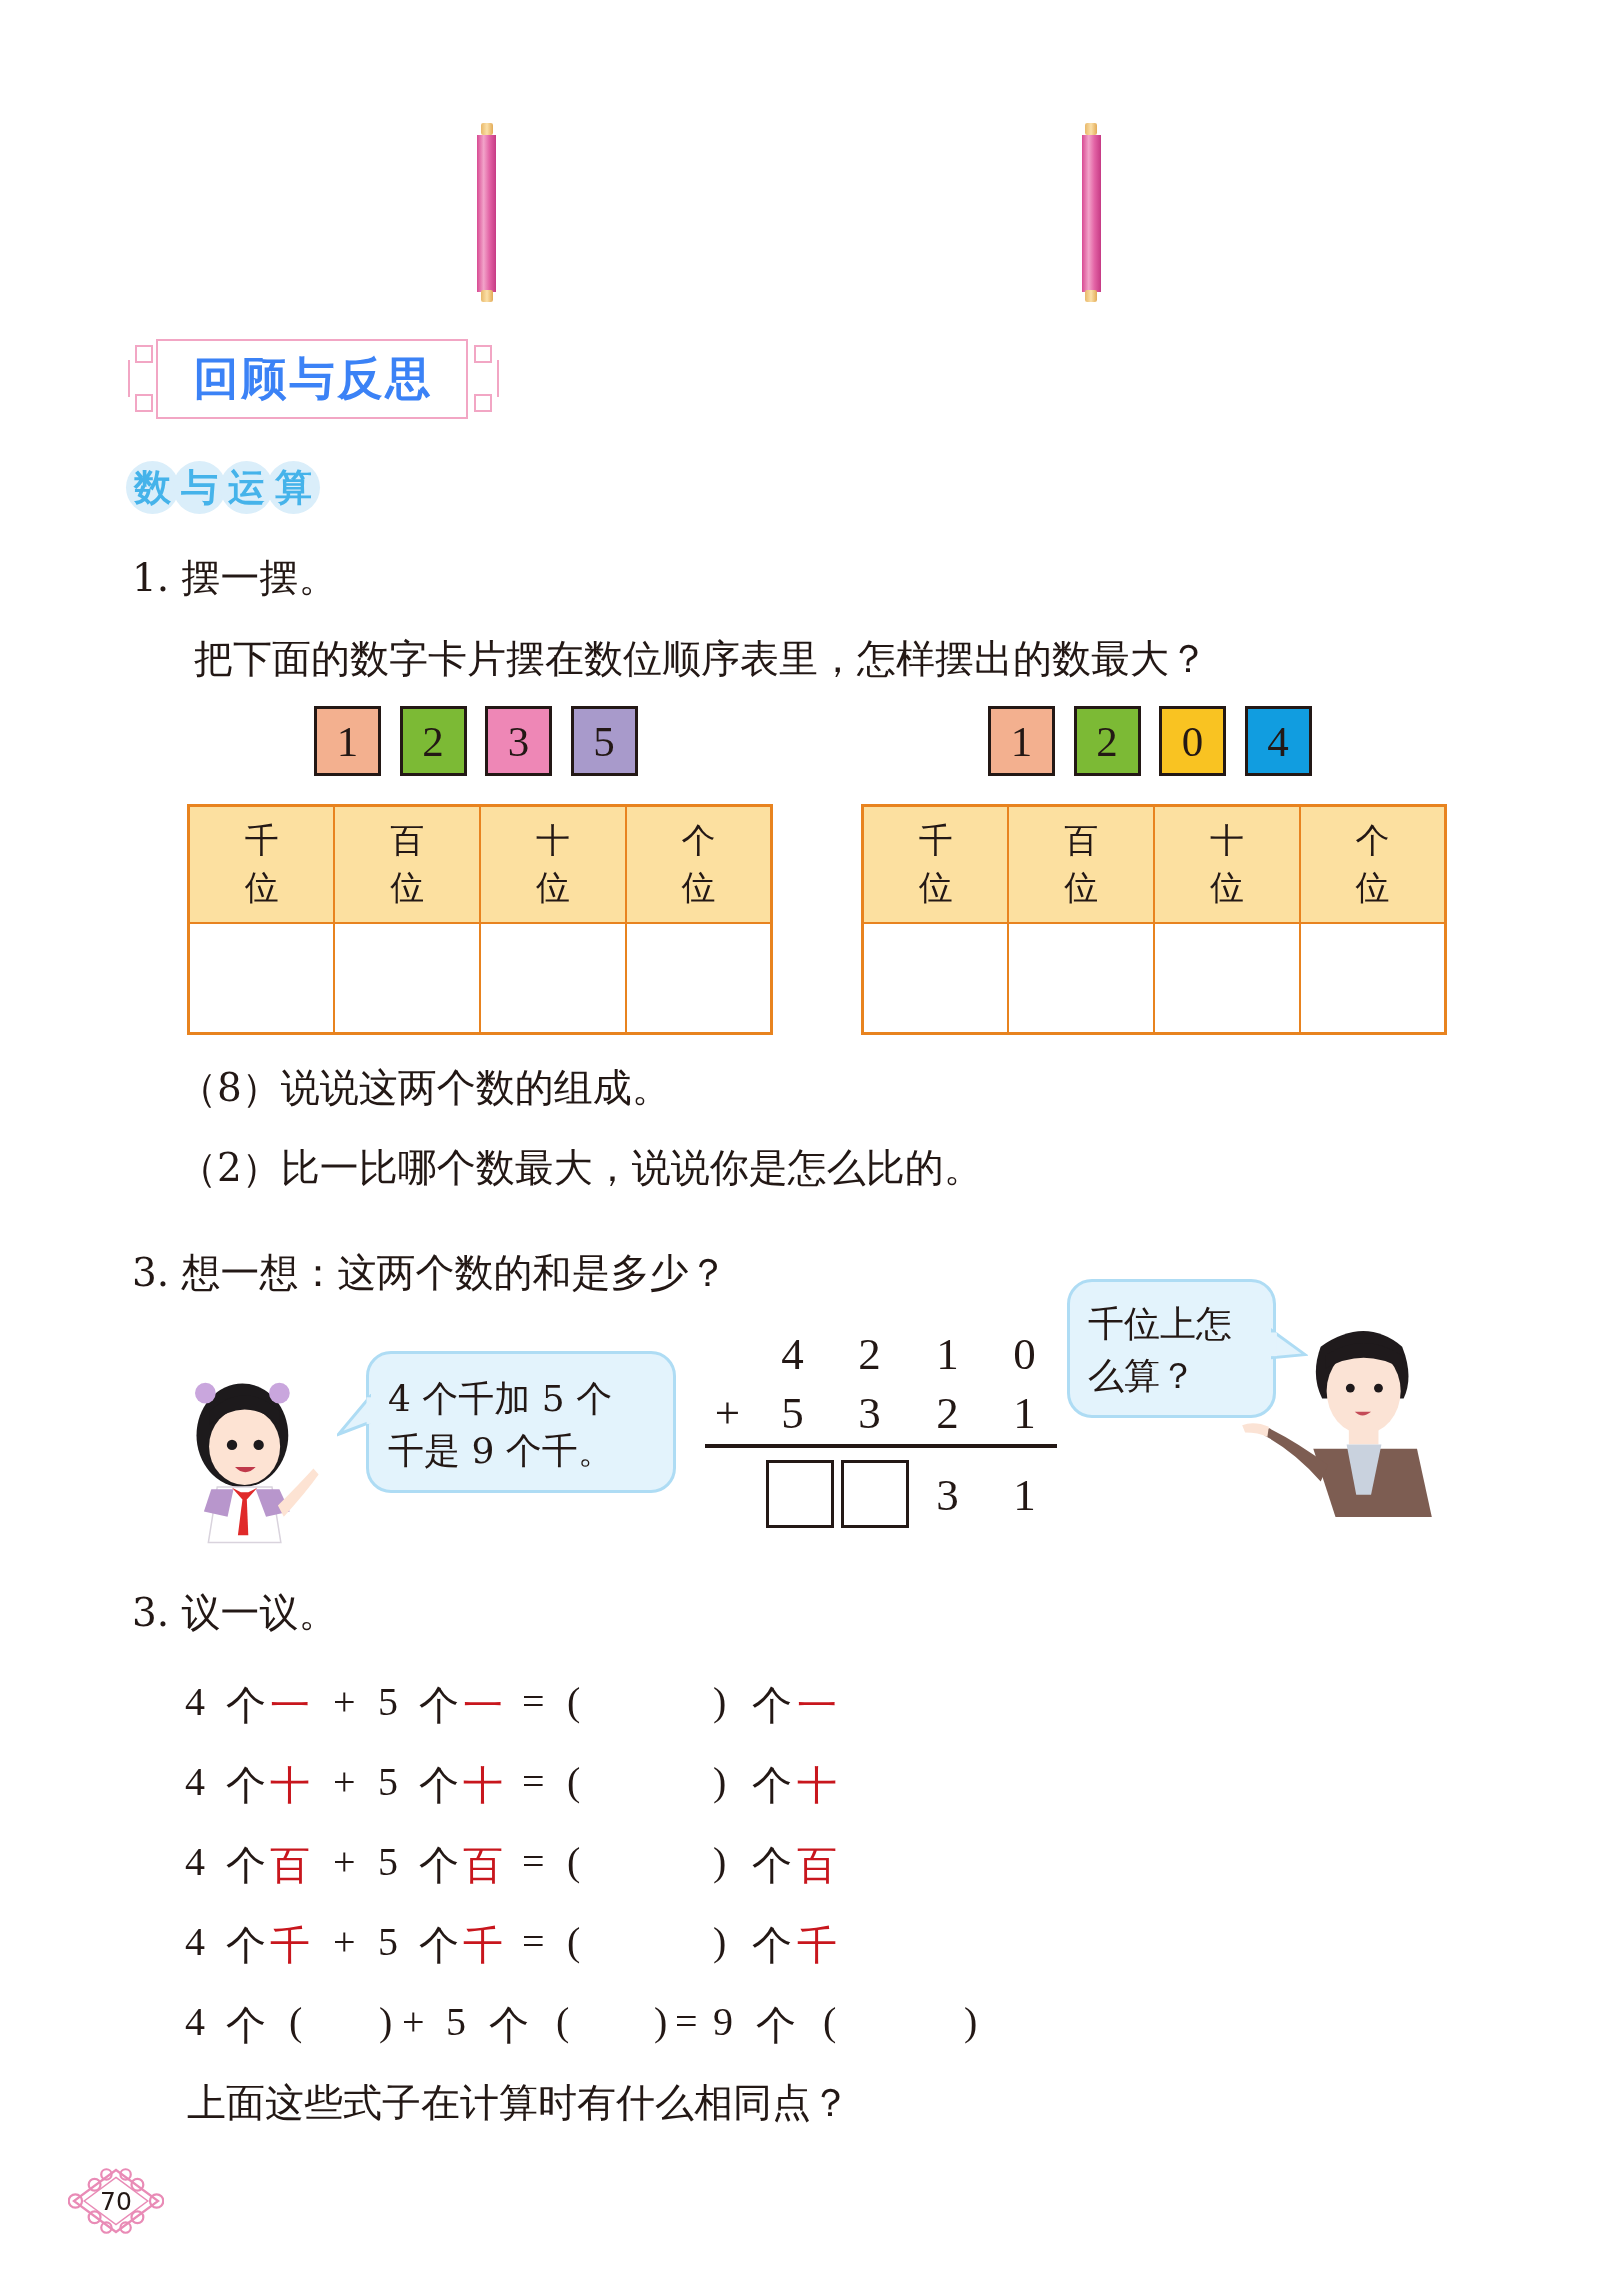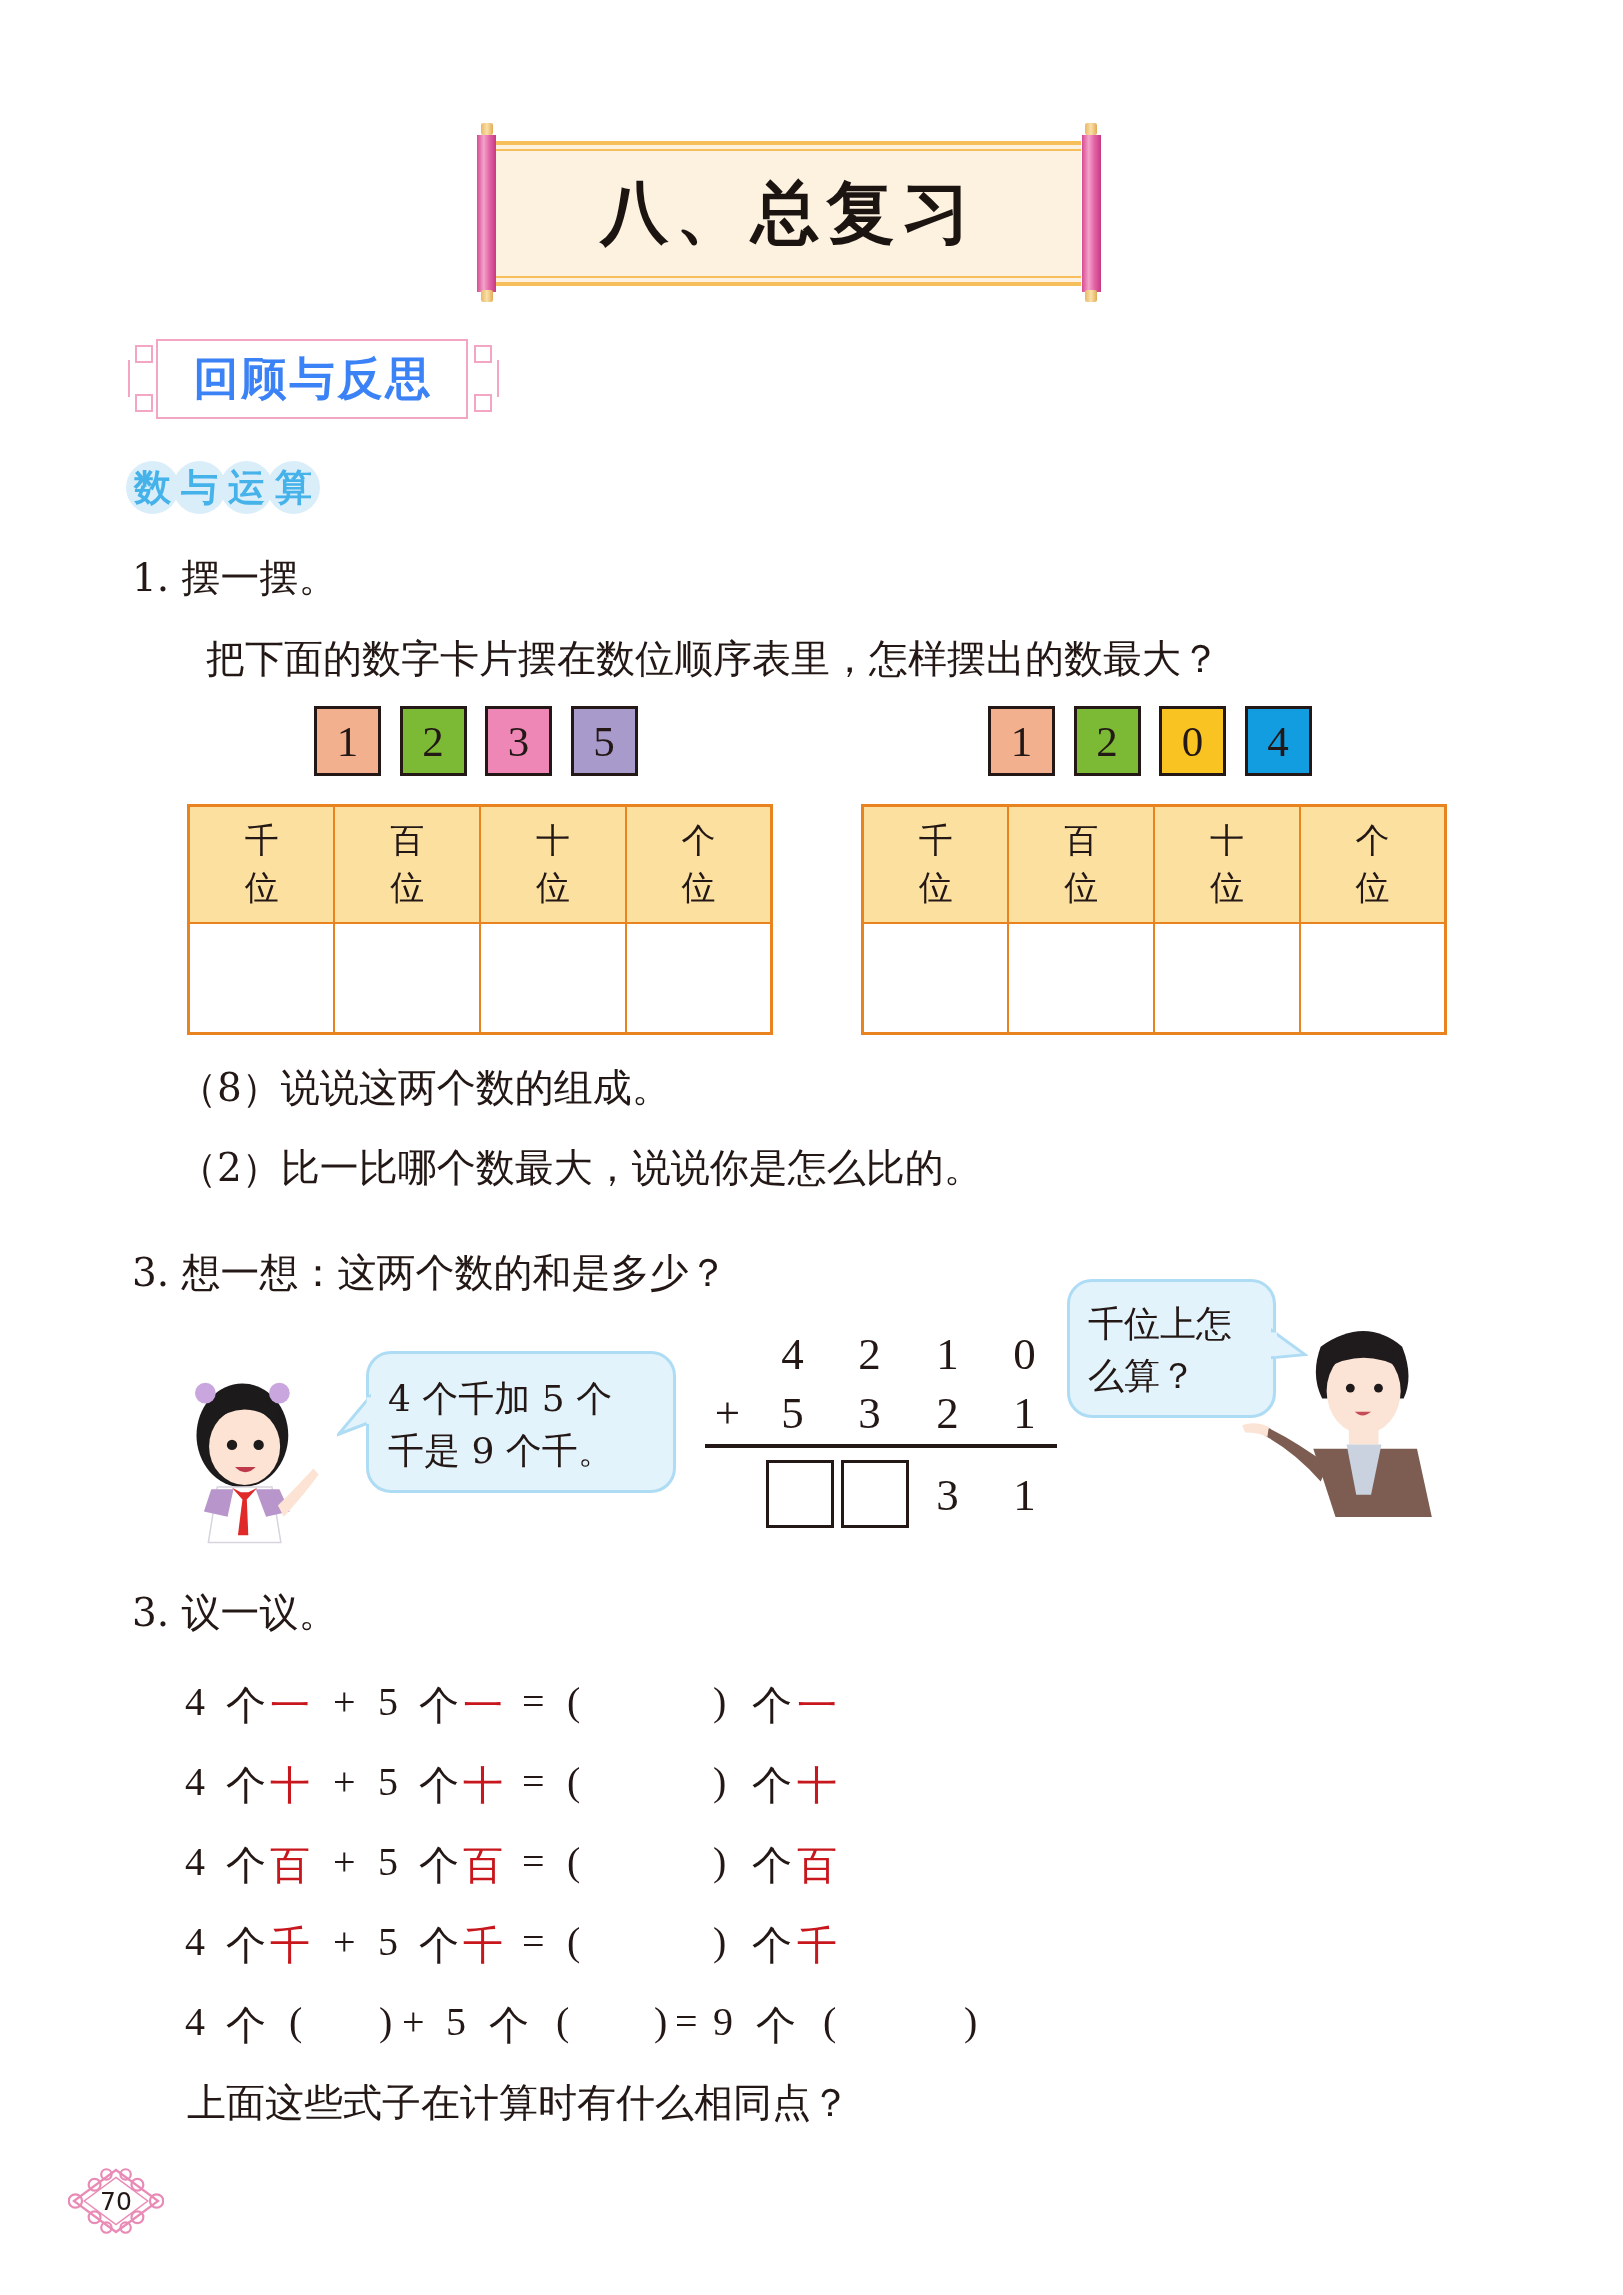--- a/index.html
+++ b/index.html
@@ -98,25 +98,20 @@
 </head>
 <body>
 
 <div class="abs scroll">
   <div class="rod l"></div>
   <div class="rod r"></div>
   <div class="cap tl"></div>
   <div class="cap bl"></div>
   <div class="cap tr"></div>
   <div class="cap br"></div>
-  <div class="paper">
-    <div class="band top"></div>
-    <div class="band bot"></div>
-    <div class="title">八、总复习</div>
-  </div>
 </div>
 
 <div class="abs review">
   <div class="frame"></div>
   <div class="knot a"></div>
   <div class="knot b"></div>
   <div class="knot c"></div>
   <div class="knot d"></div>
   <div class="stub l"></div>
   <div class="stub r"></div>
@@ -124,21 +119,21 @@
 </div>
 
 <div class="abs section-tag">
   <div class="bubble">数</div>
   <div class="bubble">与</div>
   <div class="bubble">运</div>
   <div class="bubble">算</div>
 </div>
 
 <div class="abs q-head" style="left:132px; top:558px;">1. 摆一摆。</div>
-<div class="abs q-line" style="left:206px; top:639px;text-align:right;">把下面的数字卡片摆在数位顺序表里，怎样摆出的数最大？</div>
+<div class="abs q-line" style="left:194px; top:639px;text-align:right;">把下面的数字卡片摆在数位顺序表里，怎样摆出的数最大？</div>
 
 <div class="abs cards" style="left:314px; top:706px;">
   <div class="card" style="background:#f3b08f;">1</div>
   <div class="card" style="background:#7cba35;">2</div>
   <div class="card" style="background:#ee87b6;">3</div>
   <div class="card" style="background:#a89acb;">5</div>
 </div>
 <div class="abs cards" style="left:988px; top:706px;">
   <div class="card" style="background:#f3b08f;">1</div>
   <div class="card" style="background:#7cba35;">2</div>

